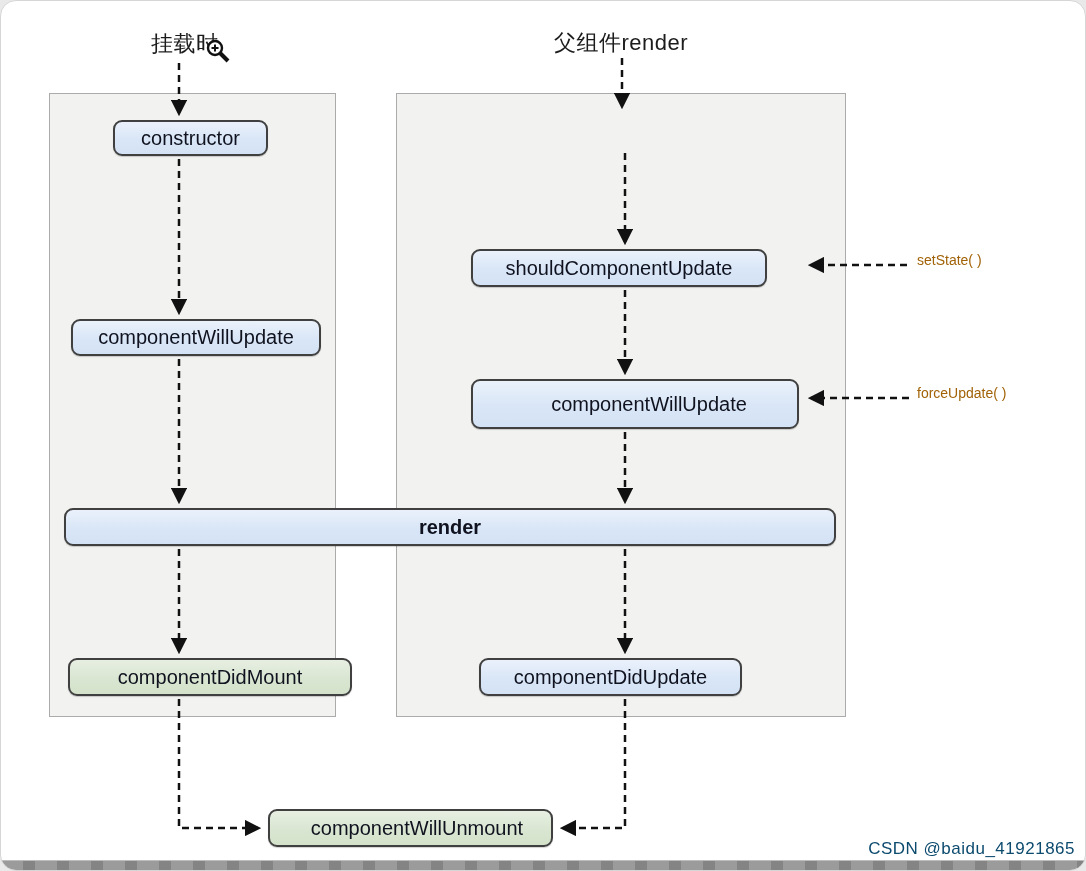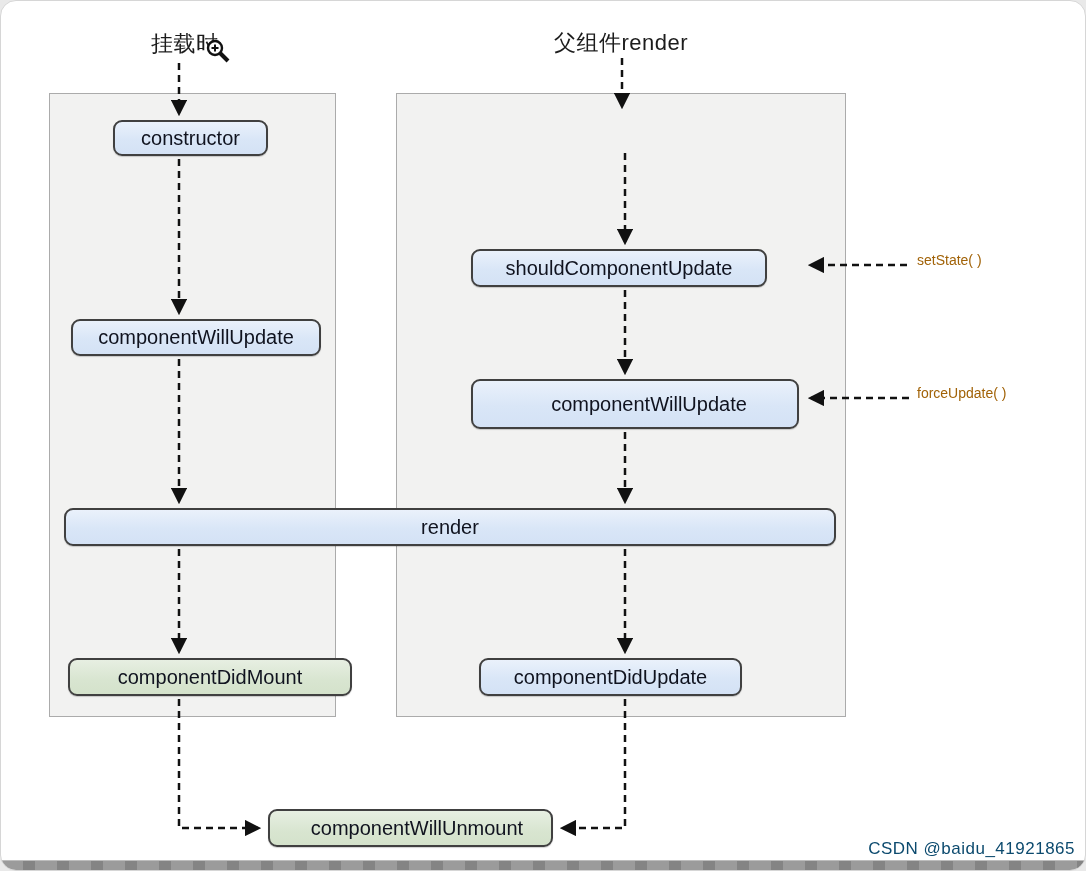--- a/index.html
+++ b/index.html
@@ -46,21 +46,21 @@
     font-size: 20px;
     color: #10131f;
     white-space: nowrap;
     box-shadow: 0 1px 1px rgba(0,0,0,0.18);
   }
   .node-blue  { background: linear-gradient(180deg, #eaf1fb 0%, #d9e6f7 55%, #d4e2f5 100%); }
   .node-green { background: linear-gradient(180deg, #e7efe2 0%, #d8e5d0 60%, #d4e2cb 100%); }
 
   .node-constructor   { left: 112px; top: 119px; width: 155px; height: 36px; }
   .node-willmount     { left: 70px;  top: 318px; width: 250px; height: 37px; }
-  .node-render        { left: 63px;  top: 507px; width: 772px; height: 38px; font-weight: normal; }
+  .node-render        { left: 63px;  top: 507px; width: 772px; height: 38px; font-weight: bold; }
   .node-didmount      { left: 67px;  top: 657px; width: 284px; height: 38px; }
   .node-receiveprops  { left: 470px; top: 112px; width: 328px; height: 37px; }
   .node-shouldupdate  { left: 470px; top: 248px; width: 296px; height: 38px; }
   .node-willupdate    { left: 470px; top: 378px; width: 328px; height: 50px; padding-left: 28px; }
   .node-didupdate     { left: 478px; top: 657px; width: 263px; height: 38px; }
   .node-willunmount   { left: 267px; top: 808px; width: 285px; height: 38px; padding-left: 13px; }
 
   .annotation {
     position: absolute;
     font-size: 14px;

